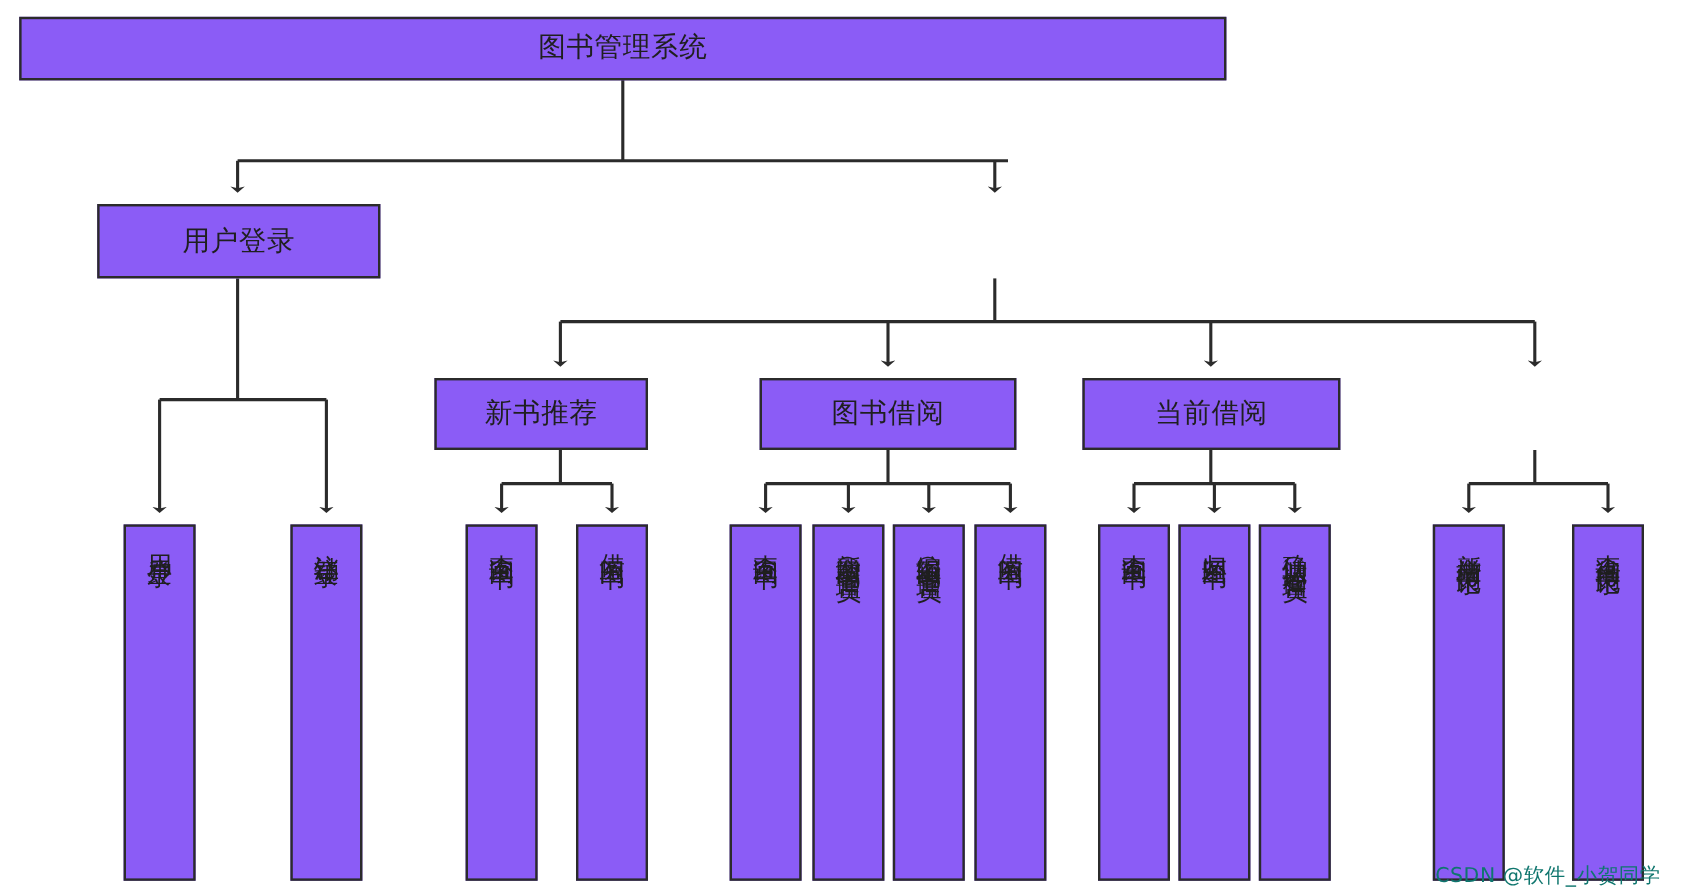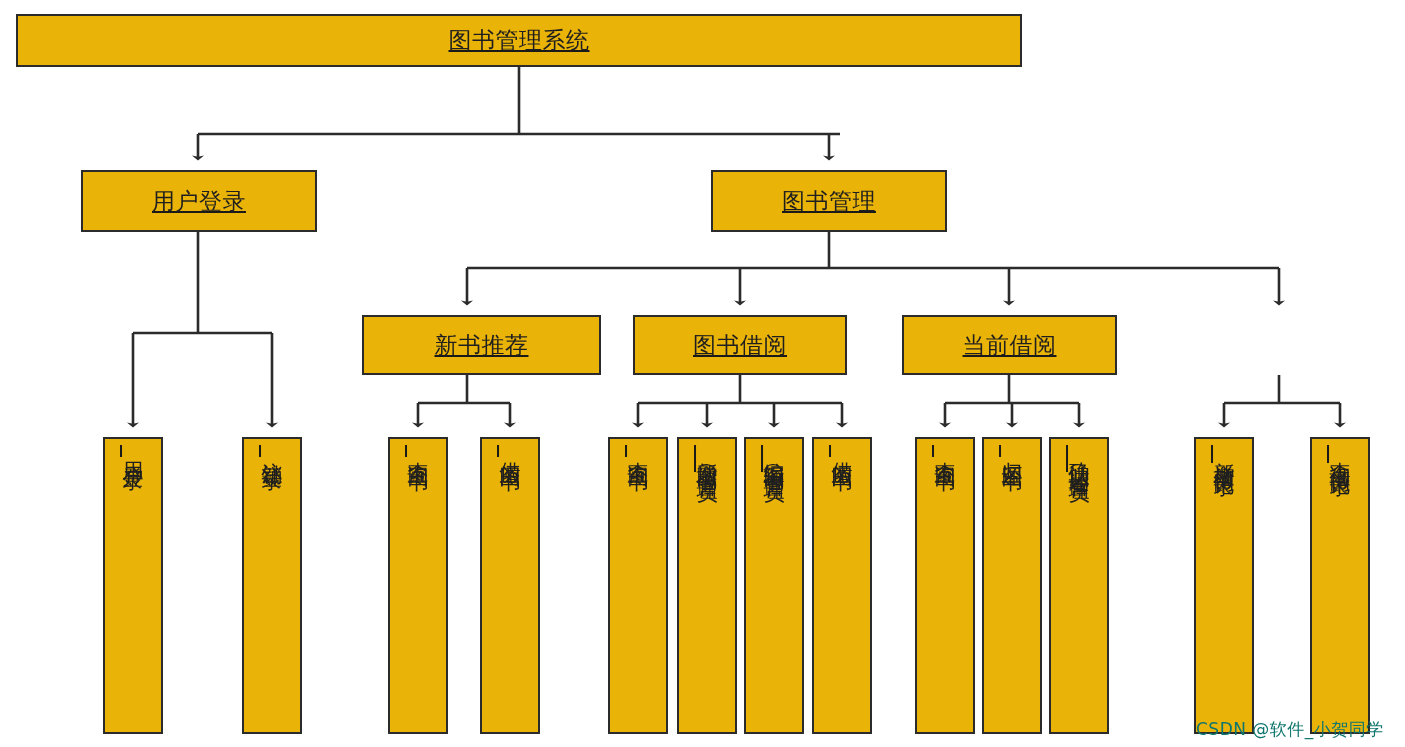--- a/index.html
+++ b/index.html
@@ -24,26 +24,25 @@
     left: 0;
     top: 0;
     width: 1405px;
     height: 747px;
     pointer-events: none;
   }
   .node {
     position: absolute;
     box-sizing: border-box;
     border: 2px solid #2b2b2b;
-    background: #eab308;
+    background: #8b5cf6;
     display: flex;
     align-items: center;
     justify-content: center;
     overflow: hidden;
-    text-decoration: underline;
   }
   .node .label {
     display: block;
     text-align: center;
     color: #1f1f1f;
     line-height: 1.22;
     white-space: pre;
   }
   
   .node.horiz .label {
@@ -131,25 +130,22 @@
     </g>
   </svg>
 
   <div class="node horiz root" style="left:16px; top:14px; width:1006px; height:53px;">
     <span class="label">图书管理系统</span>
   </div>
 
   <div class="node horiz" style="left:81px; top:170px; width:236px; height:62px;">
     <span class="label">用户登录</span>
   </div>
-  <div class="node horiz" style="left:711px; top:170px; width:236px; height:62px;">
-    <span class="label">图书管理</span>
-  </div>
 
-  <div class="node horiz" style="left:362px; top:315px; width:239px; height:60px;">
+  <div class="node horiz" style="left:362px; top:315px; width:178px; height:60px;">
     <span class="label">新书推荐</span>
   </div>
   <div class="node horiz" style="left:902px; top:315px; width:215px; height:60px;">
     <span class="label">当前借阅</span>
   </div>
   <div class="node horiz" style="left:633px; top:315px; width:214px; height:60px;">
     <span class="label">图书借阅</span>
   </div>
 
   <div class="node vert" style="left:103px; top:437px; width:60px; height:297px;">

